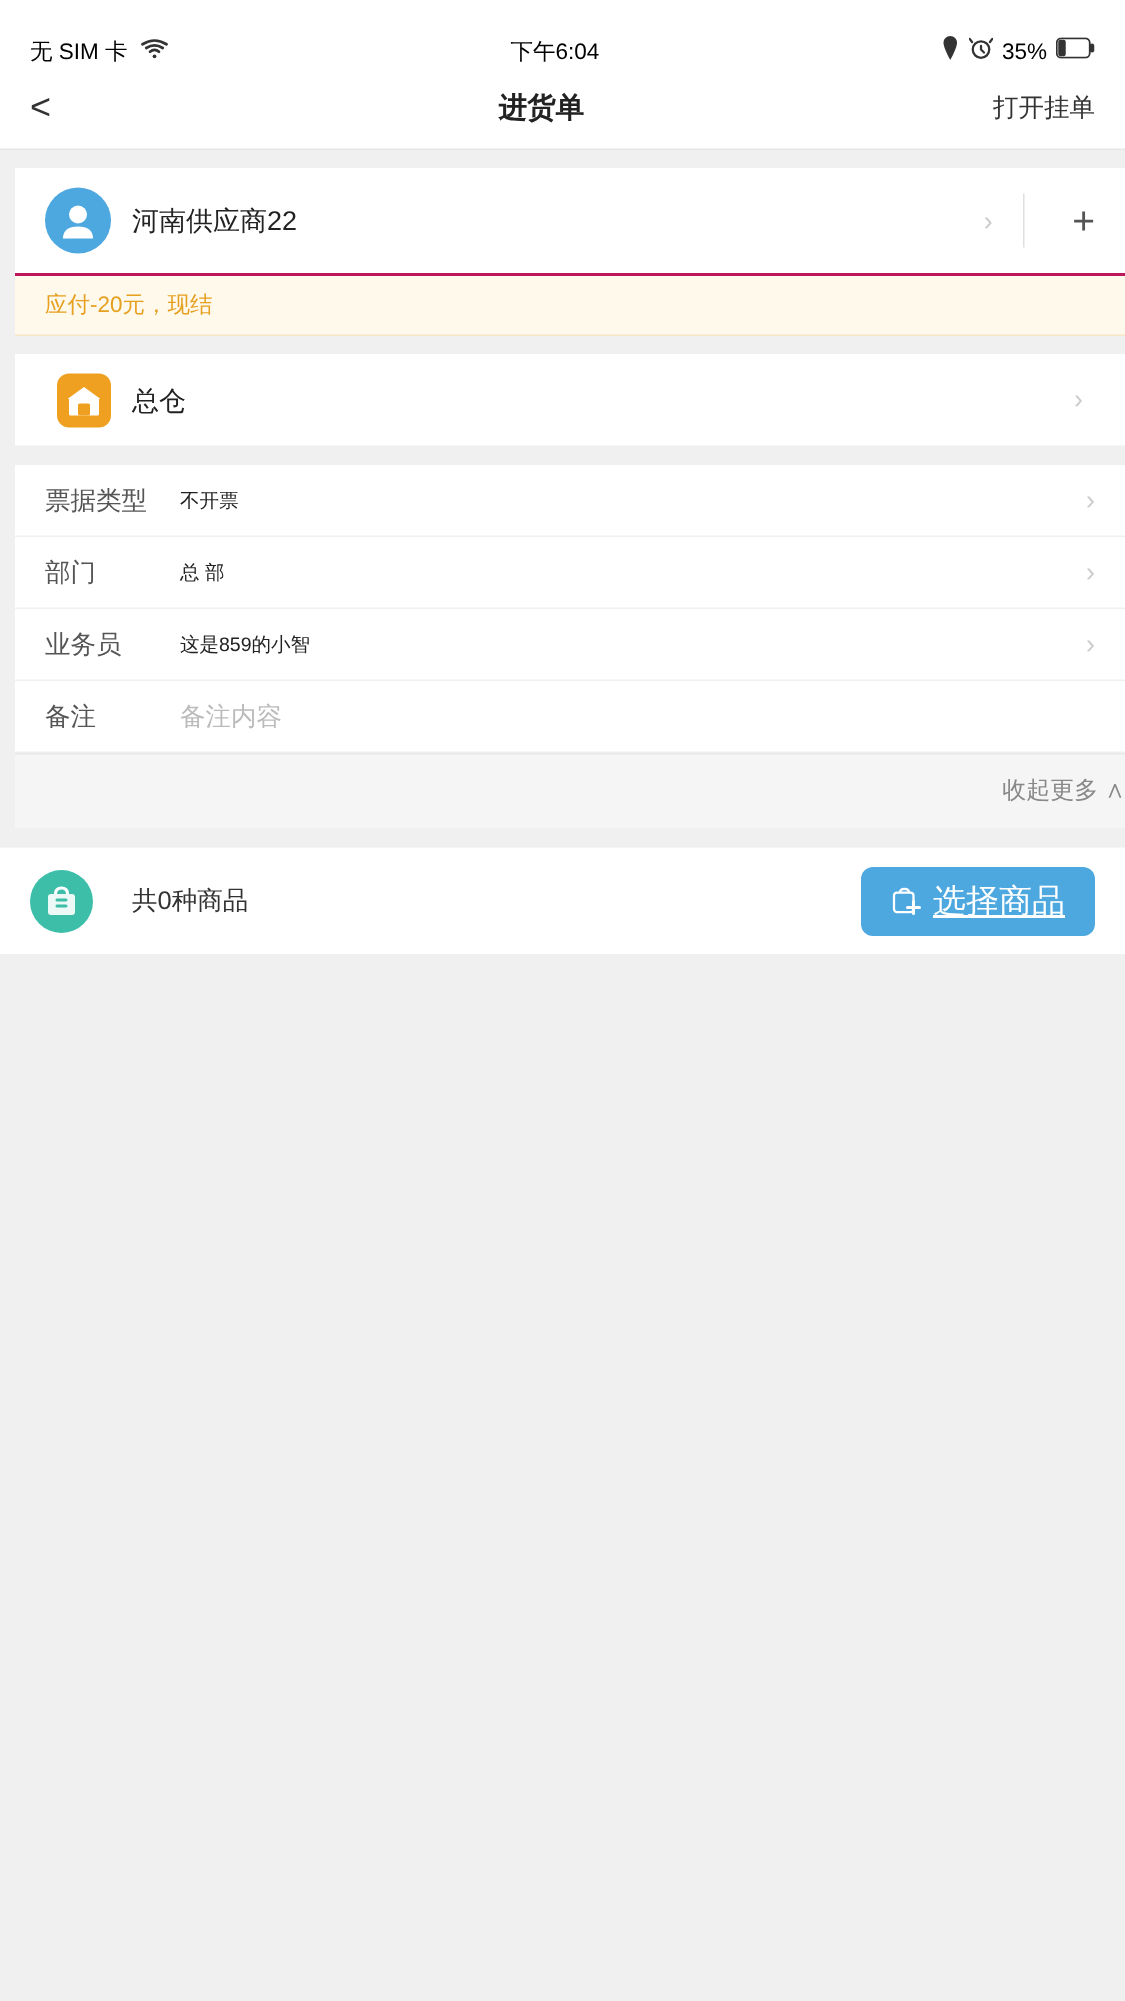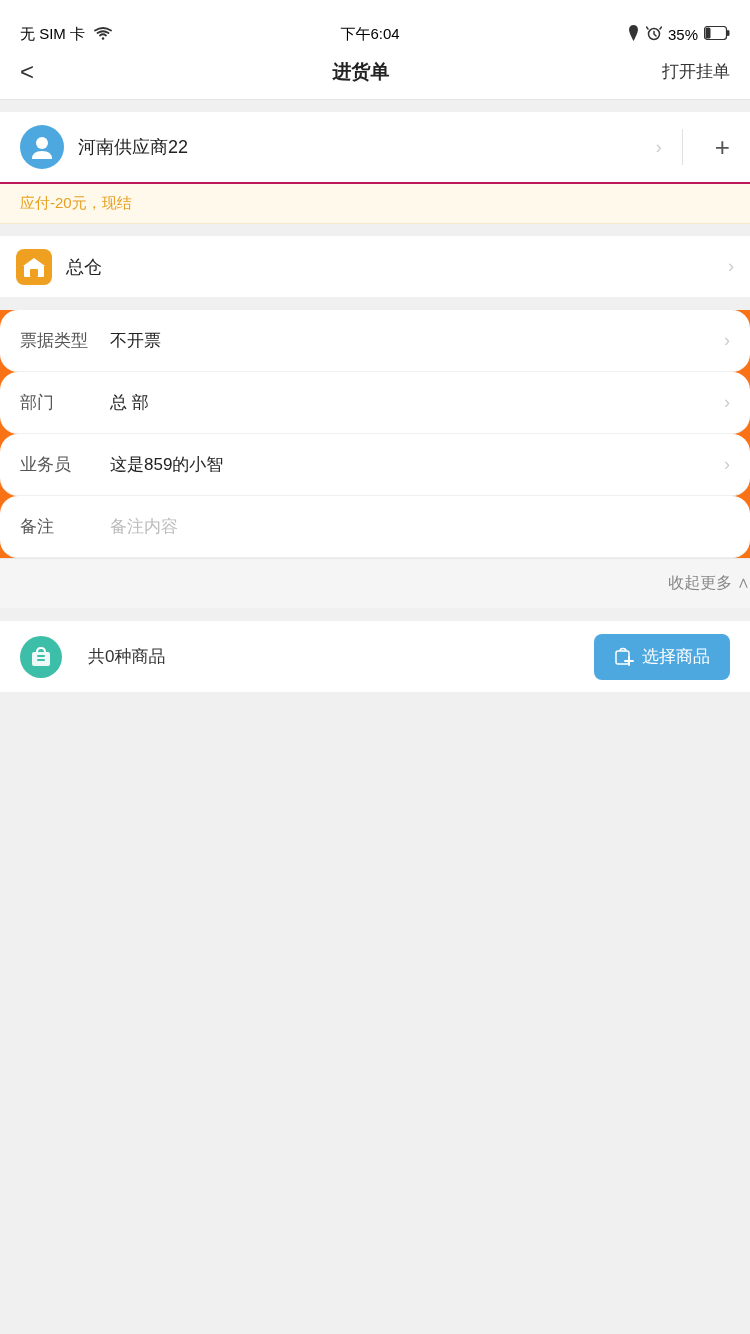--- a/index.html
+++ b/index.html
@@ -54,21 +54,22 @@
     }
 
     
     .section-gap {
       height: 12px;
       background: #f0f0f0;
     }
 
     
     .card {
-      background: #f97316;
+      background: #d946ef;
+      margin-left: 10px;
     }
 
     
     .supplier-row {
       display: flex;
       align-items: center;
       padding: 0 20px;
       height: 70px;
       background: #fff;
       border-bottom: none;
@@ -121,21 +122,21 @@
       font-size: 15px;
       color: #e6a020;
       border-top: 2px solid #be185d;
       border-bottom: 1px solid #f5e8c8;
     }
 
     
     .field-row {
       display: flex;
       align-items: center;
-      padding: 0 16px;
+      padding: 0 28px;
       height: 62px;
       background: #fff;
       border-bottom: 1px solid #f0f0f0;
       cursor: pointer;
     }
     .field-row-icon {
       width: 36px;
       height: 36px;
       border-radius: 8px;
       background: #f0a020;
@@ -157,35 +158,34 @@
     .field-row-chevron {
       color: #ccc;
       font-size: 18px;
     }
 
     
     .form-row {
       display: flex;
       align-items: center;
       padding: 0 20px;
-      height: 62px;
+      height: 48px;
       background: #fff;
       border-bottom: 1px solid #f0f0f0;
       cursor: pointer;
-      border-radius: 18px;
     }
     .form-label {
       font-size: 17px;
       color: #555;
       width: 90px;
       flex-shrink: 0;
     }
     .form-value {
       flex: 1;
-      font-size: 17px;
+      font-size: 13px;
       color: #222;
     }
     .form-placeholder {
       flex: 1;
       font-size: 17px;
       color: #bbb;
     }
     .form-chevron {
       color: #ccc;
       font-size: 18px;
@@ -232,25 +232,26 @@
       font-size: 17px;
       color: #333;
     }
     .select-product-btn {
       background: #4da8e0;
       color: #fff;
       border: none;
       border-radius: 8px;
       padding: 0 20px;
       height: 46px;
-      font-size: 17px;
+      font-size: 22px;
       cursor: pointer;
       display: flex;
       align-items: center;
       gap: 8px;
+      text-decoration: underline;
     }
 
     
     .page-body {
       background: #f0f0f0;
       min-height: 300px;
     }
   </style>
 </head>
 <body>

